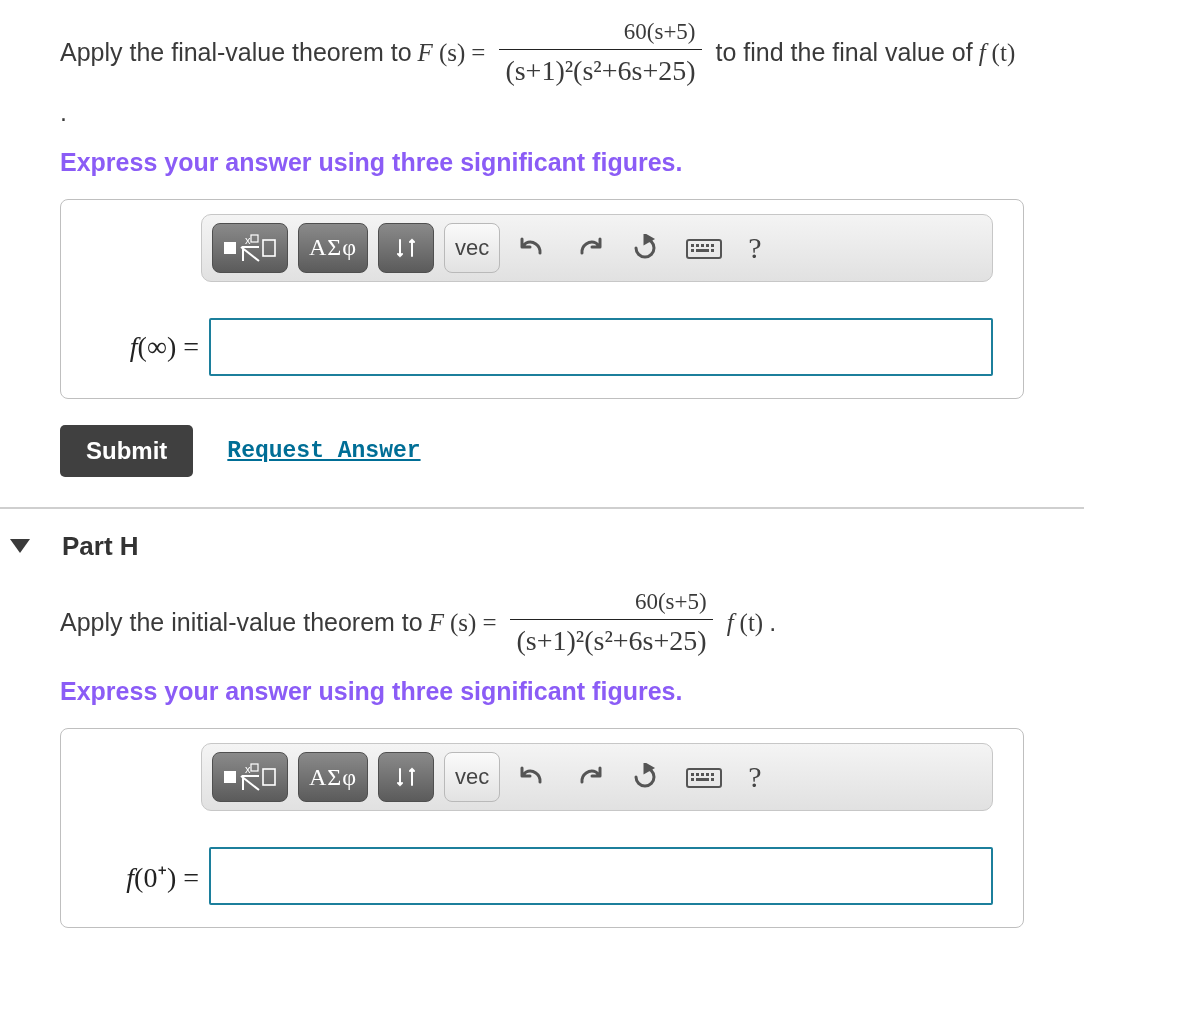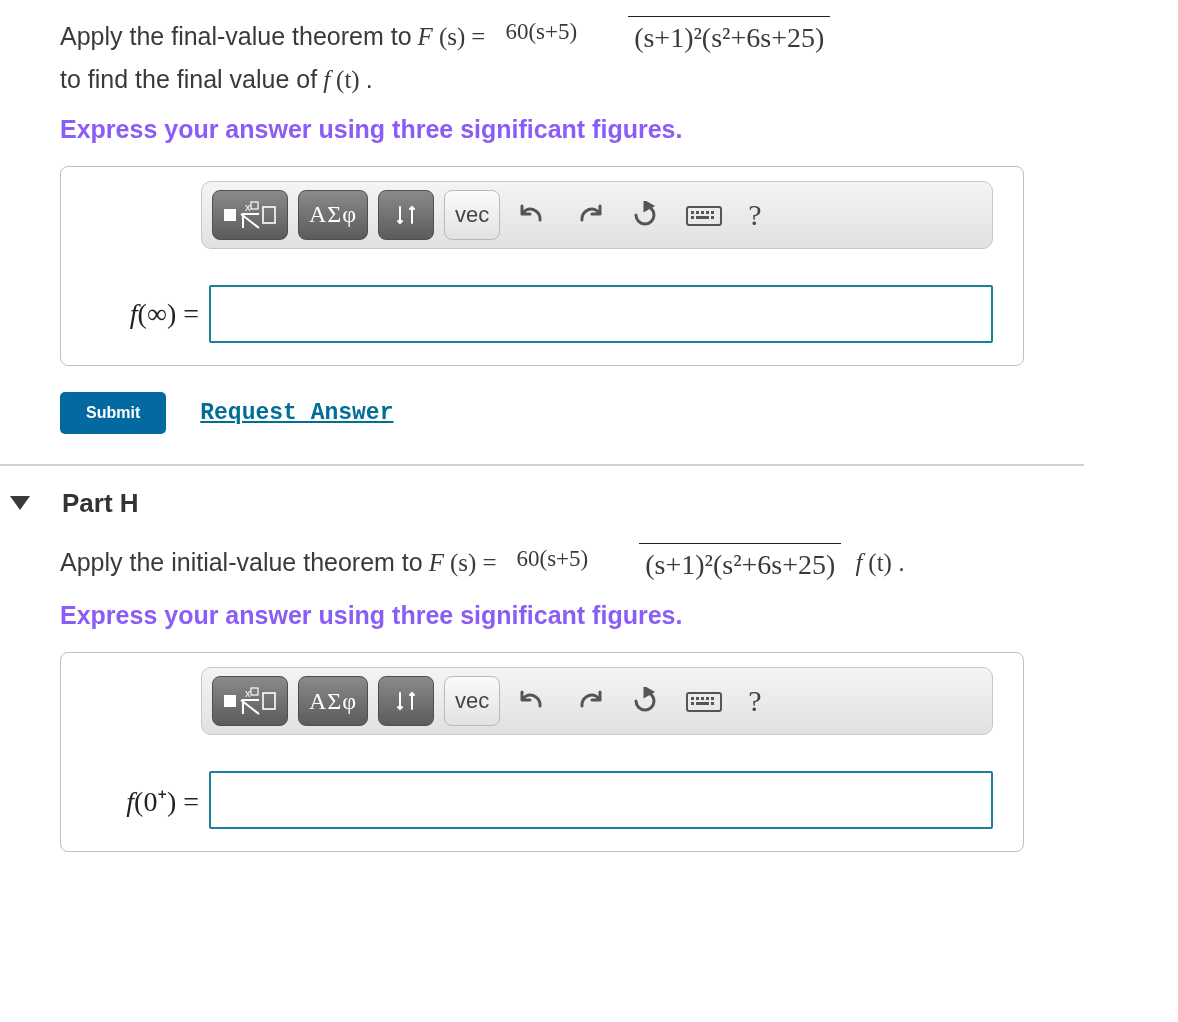--- a/index.html
+++ b/index.html
@@ -2,41 +2,41 @@
 <html><head>
 <meta charset="utf-8">
 <style>
   html,body{margin:0;padding:0;background:#fff;font-family:Arial,Helvetica,sans-serif;color:#222;}
   .page{width:1084px;padding:0 0 0 0;box-sizing:border-box;}
   .part-block{padding:10px 60px 30px 60px;border-bottom:2px solid #cfcfcf;}
   .part-block.noborder{border-bottom:none;}
   .prompt{font-size:25px;color:#3a3a3a;line-height:1.35;margin:6px 0 18px 0;display:flex;flex-wrap:wrap;align-items:center;gap:6px;}
   .mathi{font-family:'Times New Roman',serif;font-style:italic;}
   .mathn{font-family:'Times New Roman',serif;font-style:normal;}
-  .frac{display:inline-flex;align-items:flex-start;vertical-align:middle;margin:0 8px;gap:45px;}
+  .frac{display:inline-flex;flex-direction:column;align-items:flex-end;vertical-align:middle;margin:0 8px;}
   .frac .num{padding:0 6px 2px 6px;font-size:23px;}
   .frac .den{padding:2px 6px 0 6px;font-size:28px;border-top:1.5px solid #222;}
   .instruct{font-size:25px;font-weight:700;color:#8b5cf6;margin:6px 0 22px 0;}
   .answer-box{border:1.5px solid #bfbfbf;border-radius:8px;padding:14px 30px 22px 30px;position:relative;}
   .toolbar-wrap{display:flex;align-items:flex-start;}
   .toolbar-spacer{width:110px;}
   .toolbar{flex:1;background:linear-gradient(#f4f4f4,#e1e1e1);border:1px solid #c7c7c7;border-radius:10px;padding:8px 10px;display:flex;align-items:center;gap:10px;}
   .tb-btn{height:50px;border-radius:8px;display:inline-flex;align-items:center;justify-content:center;color:#fff;font-size:22px;font-weight:500;box-sizing:border-box;position:relative;}
   .tb-dark{background:linear-gradient(#8a8a8a,#5b5b5b);border:1px solid #4f4f4f;padding:0 10px;}
   .tb-light{background:linear-gradient(#fafafa,#e2e2e2);border:1px solid #b9b9b9;color:#444;padding:0 4px;}
   .tb-plain{background:transparent;border:none;color:#555;padding:0 8px;}
   .tb-wide{min-width:70px;}
   .tb-med{min-width:56px;}
   .tb-vec{font-family:Arial,sans-serif;font-size:22px;color:#444;}
   .greek{font-family:'Times New Roman',serif;letter-spacing:1px;font-size:24px;}
   .answer-row{display:flex;align-items:center;margin-top:36px;gap:10px;}
   .answer-label{font-size:28px;font-family:'Times New Roman',serif;white-space:nowrap;min-width:108px;text-align:right;}
   .answer-input{flex:1;height:58px;border:2px solid #1c7f9c;border-radius:2px;background:#fff;box-sizing:border-box;font-size:22px;padding:4px 8px;}
   .actions{margin-top:26px;display:flex;align-items:center;gap:34px;}
-  .submit-btn{background:#0369a1;color:#fff;border:none;border-radius:5px;font-size:16px;font-weight:600;padding:12px 26px;cursor:pointer;}
+  .submit-btn{background:#404040;color:#fff;border:none;border-radius:5px;font-size:24px;font-weight:600;padding:12px 26px;cursor:pointer;}
   .link{color:#006e96;font-size:23px;font-weight:700;text-decoration:underline;cursor:pointer;font-family:Liberation Mono, monospace;}
   .part-header{display:flex;align-items:center;gap:32px;padding:22px 0 8px 10px;}
   .caret{width:0;height:0;border-left:10px solid transparent;border-right:10px solid transparent;border-top:14px solid #3a3a3a;}
   .part-title{font-size:26px;font-weight:700;color:#333;}
   svg{display:block;}
 </style>
 </head>
 <body>
 
 <div class="page">

